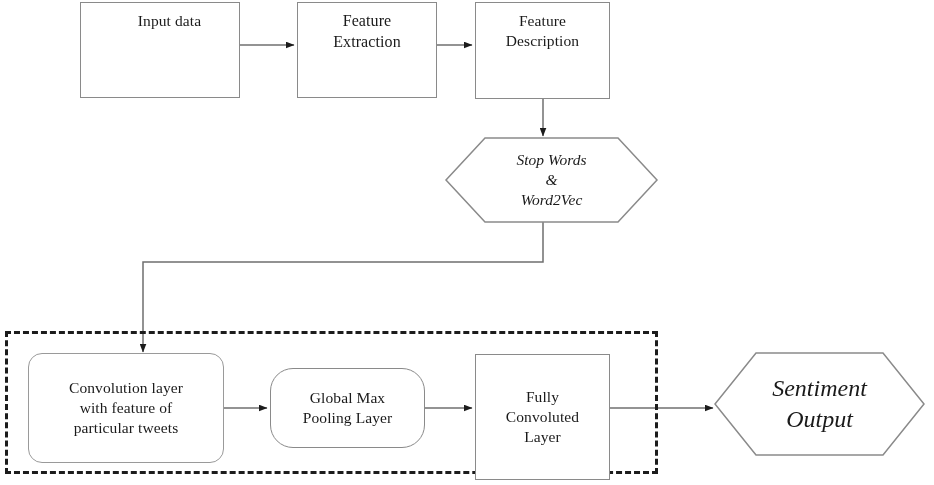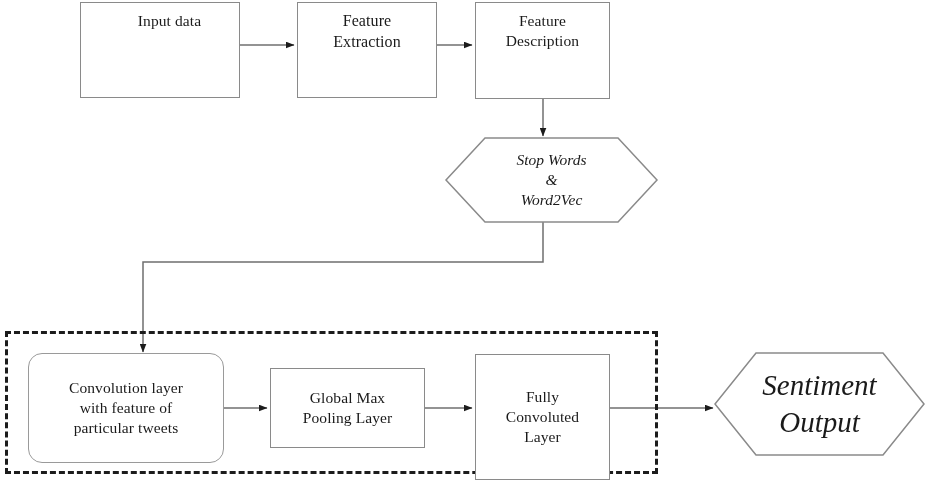--- a/index.html
+++ b/index.html
@@ -81,21 +81,21 @@
     white-space: pre-line;
   }
   .dashed-group {
     position: absolute;
     box-sizing: border-box;
     border: 3.5px dashed #1c1c1c;
     background: transparent;
   }
   .fs-15 { font-size: 15.5px; }
   .fs-16 { font-size: 16px; }
-  .fs-22 { font-size: 29px; }
+  .fs-22 { font-size: 24px; }
 </style>
 </head>
 <body>
 
 <div id="diagram">
 
   <svg id="edges" viewBox="0 0 934 485" xmlns="http://www.w3.org/2000/svg">
     <defs>
       <marker id="arrowhead" markerWidth="9" markerHeight="7" refX="8.5" refY="3.5" orient="auto" markerUnits="userSpaceOnUse">
         <polygon points="0 0, 9 3.5, 0 7" fill="#1c1c1c"></polygon>
@@ -137,21 +137,21 @@
   </div>
 
   <div class="dashed-group" style="left:5px; top:331px; width:653px; height:143px;"></div>
 
   <div class="node rounded" style="left:28px; top:353px; width:196px; height:110px;">
     <div class="label fs-15">Convolution layer
 with feature of
 particular tweets</div>
   </div>
 
-  <div class="node rect mid" style="left:270px; top:368px; width:155px; height:80px;">
+  <div class="node rect mid" style="left:270px; top:368px; width:155px; height:80px;border-radius:23px;">
     <div class="label fs-15">Global Max
 Pooling Layer</div>
   </div>
 
   <div class="node rect mid" style="left:475px; top:354px; width:135px; height:126px;">
     <div class="label fs-15">Fully
 Convoluted
 Layer</div>
   </div>
 

